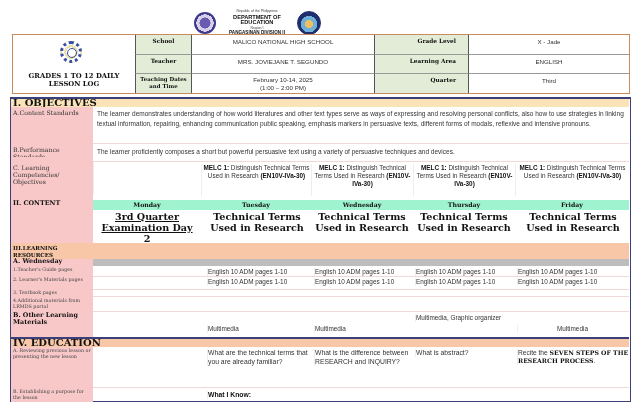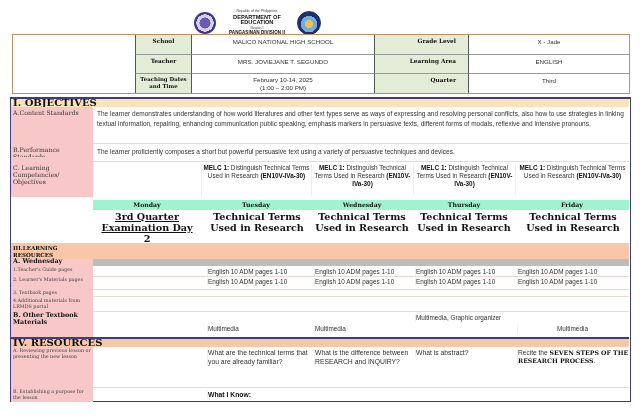--- a/index.html
+++ b/index.html
@@ -66,20 +66,24 @@
   <div class="lh-text">
     <span class="l1">Republic of the Philippines</span>
     <span class="l2">DEPARTMENT OF EDUCATION</span>
     <span class="l3">Region I</span>
     <span class="l4">PANGASINAN DIVISION II</span>
   </div>
   <div class="seal-division"></div>
 </div>
 
 <div class="hdr">
+  <div class="hdr-title-cell">
+    <div class="gear-logo"></div>
+    <div class="hdr-title">GRADES 1 TO 12 DAILY LESSON LOG</div>
+  </div>
   <div class="hdr-grid">
     <div class="lbl">School</div>
     <div class="val">MALICO NATIONAL HIGH SCHOOL</div>
     <div class="lbl-r">Grade Level</div>
     <div class="val">X - Jade</div>
 
     <div class="lbl">Teacher</div>
     <div class="val">MRS. JOVIEJANE T. SEGUNDO</div>
     <div class="lbl-r">Learning Area</div>
     <div class="val">ENGLISH</div>
@@ -128,20 +132,23 @@
     <b>MELC 1:</b>
     <span>Distinguish Technical Terms Used in Research</span>
     <b>(EN10V-IVa-30)</b>
   </div>
   <div class="cell center melc" style="left:504px;top:65px;width:114px;height:32px;">
     <b>MELC 1:</b>
     <span>Distinguish Technical Terms Used in Research</span>
     <b>(EN10V-IVa-30)</b>
   </div>
 
+  <div class="lbl-col" style="top:98px;height:46px;">
+    <div class="lbl-text bold" style="padding-top:3px;">II. CONTENT</div>
+  </div>
   <div class="row" style="top:101px;height:44px;">
     <div class="day-hdr" style="left:82px;width:108px;">Monday</div>
     <div class="day-hdr" style="left:190px;width:110px;">Tuesday</div>
     <div class="day-hdr" style="left:300px;width:102px;">Wednesday</div>
     <div class="day-hdr" style="left:402px;width:102px;">Thursday</div>
     <div class="day-hdr" style="left:504px;width:114px;">Friday</div>
 
     <div class="day-topic" style="left:90px;width:92px;text-decoration:underline;">3rd Quarter Examination Day 2</div>
     <div class="day-topic" style="left:194px;width:104px;">Technical Terms Used in Research</div>
     <div class="day-topic" style="left:302px;width:98px;">Technical Terms Used in Research</div>
@@ -169,29 +176,29 @@
   <div class="cell" style="left:404px;top:179px;width:100px;">English 10 ADM pages 1-10</div>
   <div class="cell" style="left:506px;top:179px;width:110px;">English 10 ADM pages 1-10</div>
   <div class="hline" style="top:190px;"></div>
 
   <div class="lbl-text small" style="position:absolute;left:0;top:191px;width:82px;">3. Textbook pages</div>
   <div class="hline" style="top:197px;"></div>
 
   <div class="lbl-text small" style="position:absolute;left:0;top:199px;width:82px;">4.Additional materials from LRMDS portal</div>
   <div class="hline" style="top:212px;"></div>
 
-  <div class="lbl-text bold" style="position:absolute;left:0;top:213px;width:82px;line-height:7px;">B. Other Textbook Materials</div>
+  <div class="lbl-text bold" style="position:absolute;left:0;top:213px;width:82px;line-height:7px;">B. Other Learning Materials</div>
   <div class="cell" style="left:196px;top:226px;width:106px;">Multimedia</div>
   <div class="cell" style="left:303px;top:226px;width:100px;">Multimedia</div>
   <div class="cell" style="left:404px;top:215px;width:90px;line-height:7.5px;">Multimedia, Graphic organizer</div>
   <div class="cell center" style="left:506px;top:226px;width:110px;">Multimedia</div>
 
   <div style="position:absolute;left:0;top:238px;width:618px;height:1.5px;background:#3b3f7a;"></div>
 
-  <div class="sec-band band-procedures" style="top:240px;height:8px;line-height:8px;">IV. RESOURCES</div>
+  <div class="sec-band band-procedures" style="top:240px;height:8px;line-height:8px;">IV. EDUCATION</div>
   <div class="lbl-col" style="top:248px;height:55px;"></div>
 
   <div class="lbl-text small" style="position:absolute;left:0;top:249px;width:80px;">A. Reviewing previous lesson or presenting the new lesson</div>
   <div class="cell" style="left:196px;top:250px;width:104px;line-height:8.5px;font-size:6.8px;">What are the technical terms that you are already familiar?</div>
   <div class="cell" style="left:303px;top:250px;width:98px;line-height:8.5px;font-size:6.8px;">What is the difference between RESEARCH and INQUIRY?</div>
   <div class="cell" style="left:404px;top:250px;width:98px;font-size:6.8px;">What is abstract?</div>
   <div class="cell" style="left:506px;top:250px;width:112px;font-size:6.6px;line-height:8px;">
     <span>Recite the </span><b style="font-family:'DejaVu Serif',serif;font-size:6.2px;color:#111;">SEVEN STEPS OF THE RESEARCH PROCESS</b><span>.</span>
   </div>
   <div class="hline" style="top:288px;"></div>

